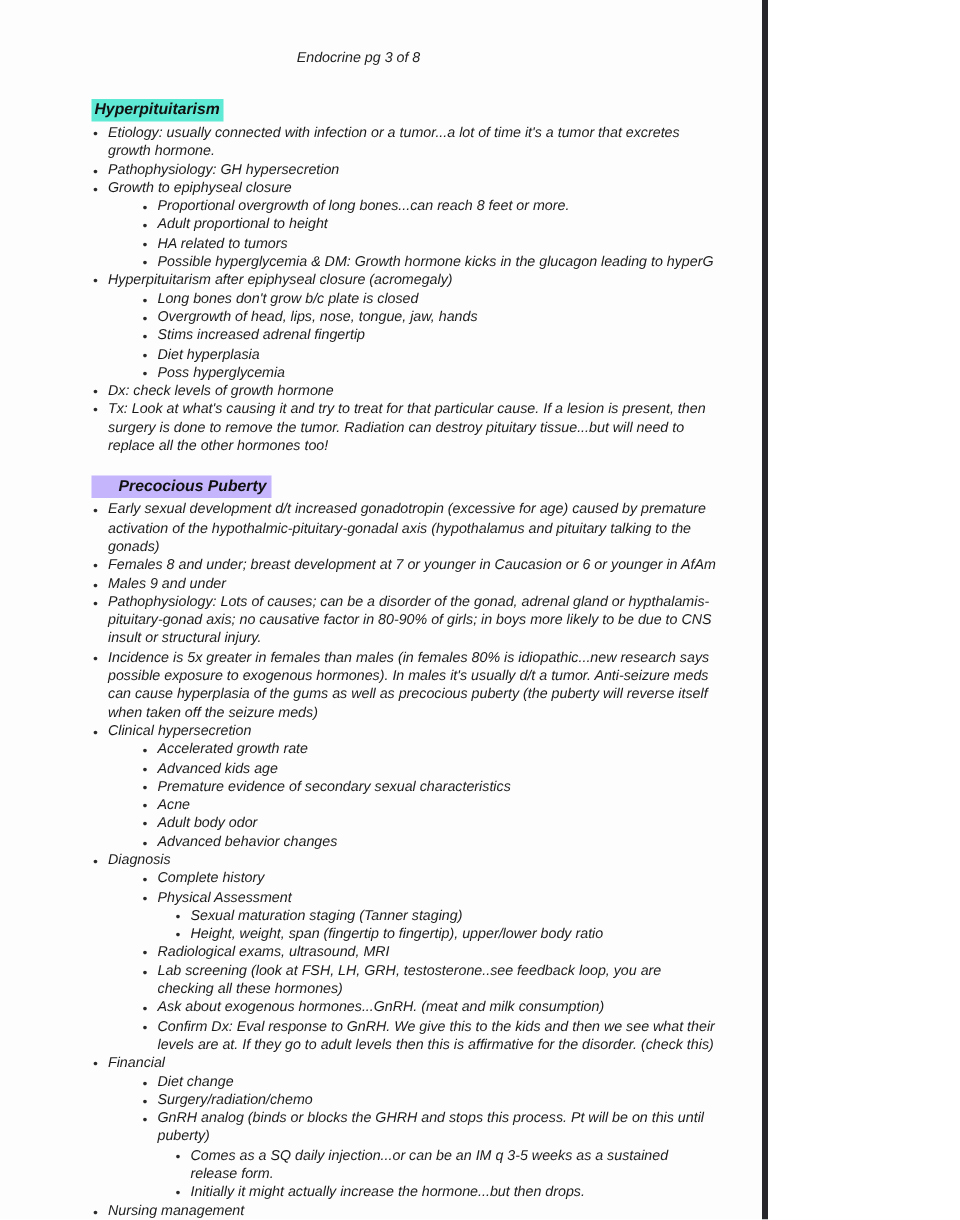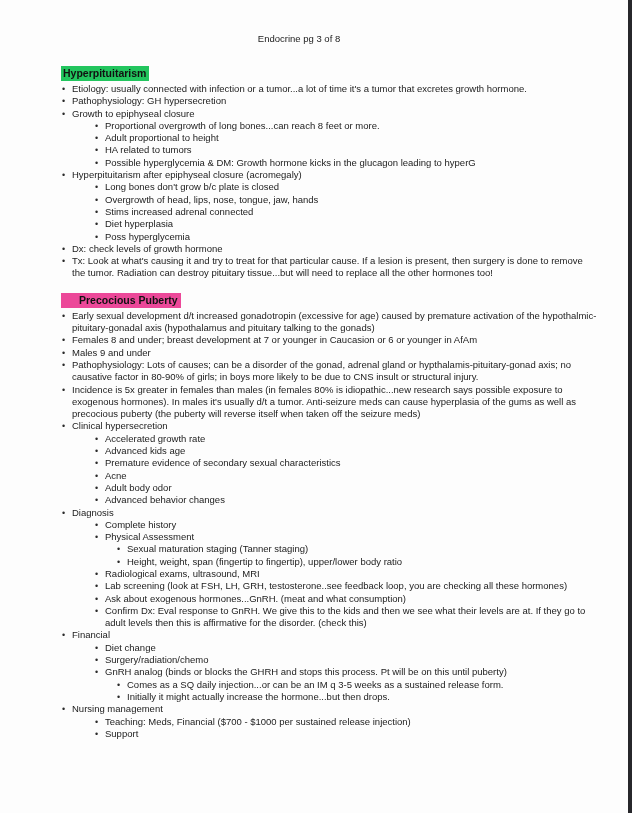--- a/index.html
+++ b/index.html
@@ -11,25 +11,26 @@
     width: 640px;
     height: 813px;
     position: relative;
     overflow: hidden;
     font-family: "Liberation Sans", "DejaVu Sans", sans-serif;
     color: #1b1b1b;
     -webkit-font-smoothing: antialiased;
   }
   .page {
     position: relative;
-    width: 632px;
+    width: 512px;
     height: 813px;
     background: #fdfdfd;
     box-sizing: border-box;
     padding-right: 34px;
+    font-style: italic;
   }
   .doc-header {
     text-align: center;
     font-size: 9.5px;
     line-height: 12px;
     padding-top: 33px;
     color: #222;
   }
   .section-title {
     display: inline-block;
@@ -71,21 +72,21 @@
     height: 813px;
     background: #27272b;
   }
 </style>
 </head>
 <body>
 
 <main class="page">
   <div class="doc-header">Endocrine pg 3 of 8</div>
   <div id="sections-root">
-      <div class="title-row first"><h2 class="section-title" style="background: #22c55e;">Hyperpituitarism</h2></div>
+      <div class="title-row first"><h2 class="section-title" style="background: #5eead4;">Hyperpituitarism</h2></div>
       <div class="item lv1">
         <span class="bullet">•</span>
         <span class="txt">Etiology: usually connected with infection or a tumor...a lot of time it's a tumor that excretes growth hormone.</span>
       </div>
       <div class="item lv1">
         <span class="bullet">•</span>
         <span class="txt">Pathophysiology: GH hypersecretion</span>
       </div>
       <div class="item lv1">
         <span class="bullet">•</span>
@@ -114,39 +115,39 @@
       <div class="item lv2">
         <span class="bullet">•</span>
         <span class="txt">Long bones don't grow b/c plate is closed</span>
       </div>
       <div class="item lv2">
         <span class="bullet">•</span>
         <span class="txt">Overgrowth of head, lips, nose, tongue, jaw, hands</span>
       </div>
       <div class="item lv2">
         <span class="bullet">•</span>
-        <span class="txt">Stims increased adrenal connected</span>
+        <span class="txt">Stims increased adrenal fingertip</span>
       </div>
       <div class="item lv2">
         <span class="bullet">•</span>
         <span class="txt">Diet hyperplasia</span>
       </div>
       <div class="item lv2">
         <span class="bullet">•</span>
         <span class="txt">Poss hyperglycemia</span>
       </div>
       <div class="item lv1">
         <span class="bullet">•</span>
         <span class="txt">Dx: check levels of growth hormone</span>
       </div>
       <div class="item lv1">
         <span class="bullet">•</span>
         <span class="txt">Tx: Look at what's causing it and try to treat for that particular cause. If a lesion is present, then surgery is done to remove the tumor. Radiation can destroy pituitary tissue...but will need to replace all the other hormones too!</span>
       </div>
-      <div class="title-row later"><h2 class="section-title" style="background: #ec4899; padding-left: 18px;">Precocious Puberty</h2></div>
+      <div class="title-row later"><h2 class="section-title" style="background: #c4b5fd; padding-left: 18px;">Precocious Puberty</h2></div>
       <div class="item lv1">
         <span class="bullet">•</span>
         <span class="txt">Early sexual development d/t increased gonadotropin (excessive for age) caused by premature activation of the hypothalmic-pituitary-gonadal axis (hypothalamus and pituitary talking to the gonads)</span>
       </div>
       <div class="item lv1">
         <span class="bullet">•</span>
         <span class="txt">Females 8 and under; breast development at 7 or younger in Caucasion or 6 or younger in AfAm</span>
       </div>
       <div class="item lv1">
         <span class="bullet">•</span>
@@ -211,21 +212,21 @@
       <div class="item lv2">
         <span class="bullet">•</span>
         <span class="txt">Radiological exams, ultrasound, MRI</span>
       </div>
       <div class="item lv2">
         <span class="bullet">•</span>
         <span class="txt">Lab screening (look at FSH, LH, GRH, testosterone..see feedback loop, you are checking all these hormones)</span>
       </div>
       <div class="item lv2">
         <span class="bullet">•</span>
-        <span class="txt">Ask about exogenous hormones...GnRH. (meat and what consumption)</span>
+        <span class="txt">Ask about exogenous hormones...GnRH. (meat and milk consumption)</span>
       </div>
       <div class="item lv2">
         <span class="bullet">•</span>
         <span class="txt">Confirm Dx: Eval response to GnRH. We give this to the kids and then we see what their levels are at. If they go to adult levels then this is affirmative for the disorder. (check this)</span>
       </div>
       <div class="item lv1">
         <span class="bullet">•</span>
         <span class="txt">Financial</span>
       </div>
       <div class="item lv2">

